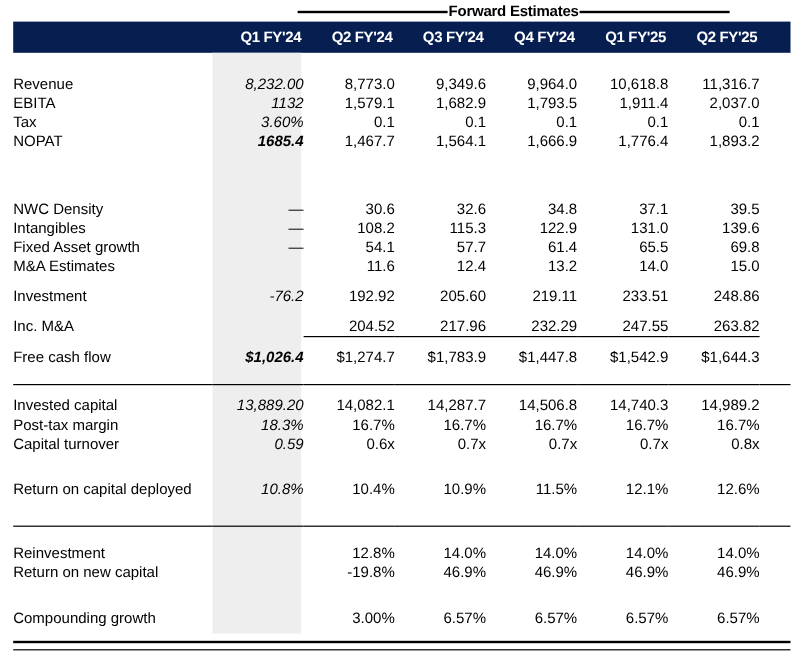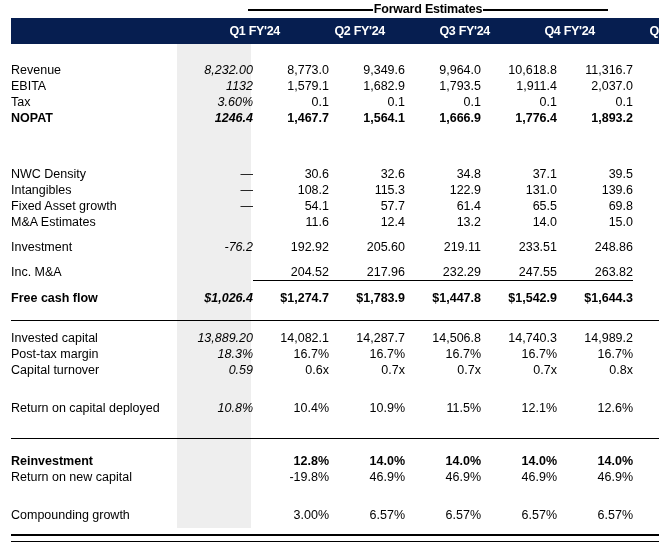--- a/index.html
+++ b/index.html
@@ -57,21 +57,20 @@
     background: #061e50;
   }
   .headerband .hdr-inner {
     position: absolute;
     left: 0;
     top: 0;
     right: 0;
     bottom: 0;
     display: flex;
     align-items: center;
-    gap: 29px;
   }
   .hdr-spacer {
     width: 166px;
     flex: 0 0 auto;
   }
   .hdr-cell {
     width: 76px;
     flex: 0 0 auto;
     text-align: right;
     padding-right: 2px;
@@ -129,21 +128,21 @@
 
   
   tr.r        > td { height: 16px; }
   tr.sect     > td { height: 19px; }
   tr.gap-sm   > td { height: 9px; }
   tr.gap-md   > td { height: 14px; }
   tr.gap-lg   > td { height: 22px; }
   tr.gap-xl   > td { height: 26px; }
 
   
-  .b      { font-weight: bold; }
+  .b      { font-weight: normal; }
   .it     { font-style: italic; }
   .bit    { font-weight: bold; font-style: italic; }
   .ind1   { padding-left: 18px; }
   .ind2   { padding-left: 28px; }
   .rule-thin-bot  > td { border-bottom: 1px solid #000000; }
 
   
   td.u-num { border-bottom: 1.5px solid #000000; }
 
   
@@ -242,21 +241,21 @@
         <td class="num">0.1</td>
         <td class="num">0.1</td>
         <td class="num">0.1</td>
         <td class="num">0.1</td>
         <td class="num">0.1</td>
         <td class="tail"></td>
       </tr>
 
       <tr class="r">
         <td class="lbl ind2 b">NOPAT</td>
-        <td class="num bit">1246.4</td>
+        <td class="num bit">1685.4</td>
         <td class="num b">1,467.7</td>
         <td class="num b">1,564.1</td>
         <td class="num b">1,666.9</td>
         <td class="num b">1,776.4</td>
         <td class="num b">1,893.2</td>
         <td class="tail"></td>
       </tr>
 
       <tr class="gap-xl">
         <td class="lbl"></td>

